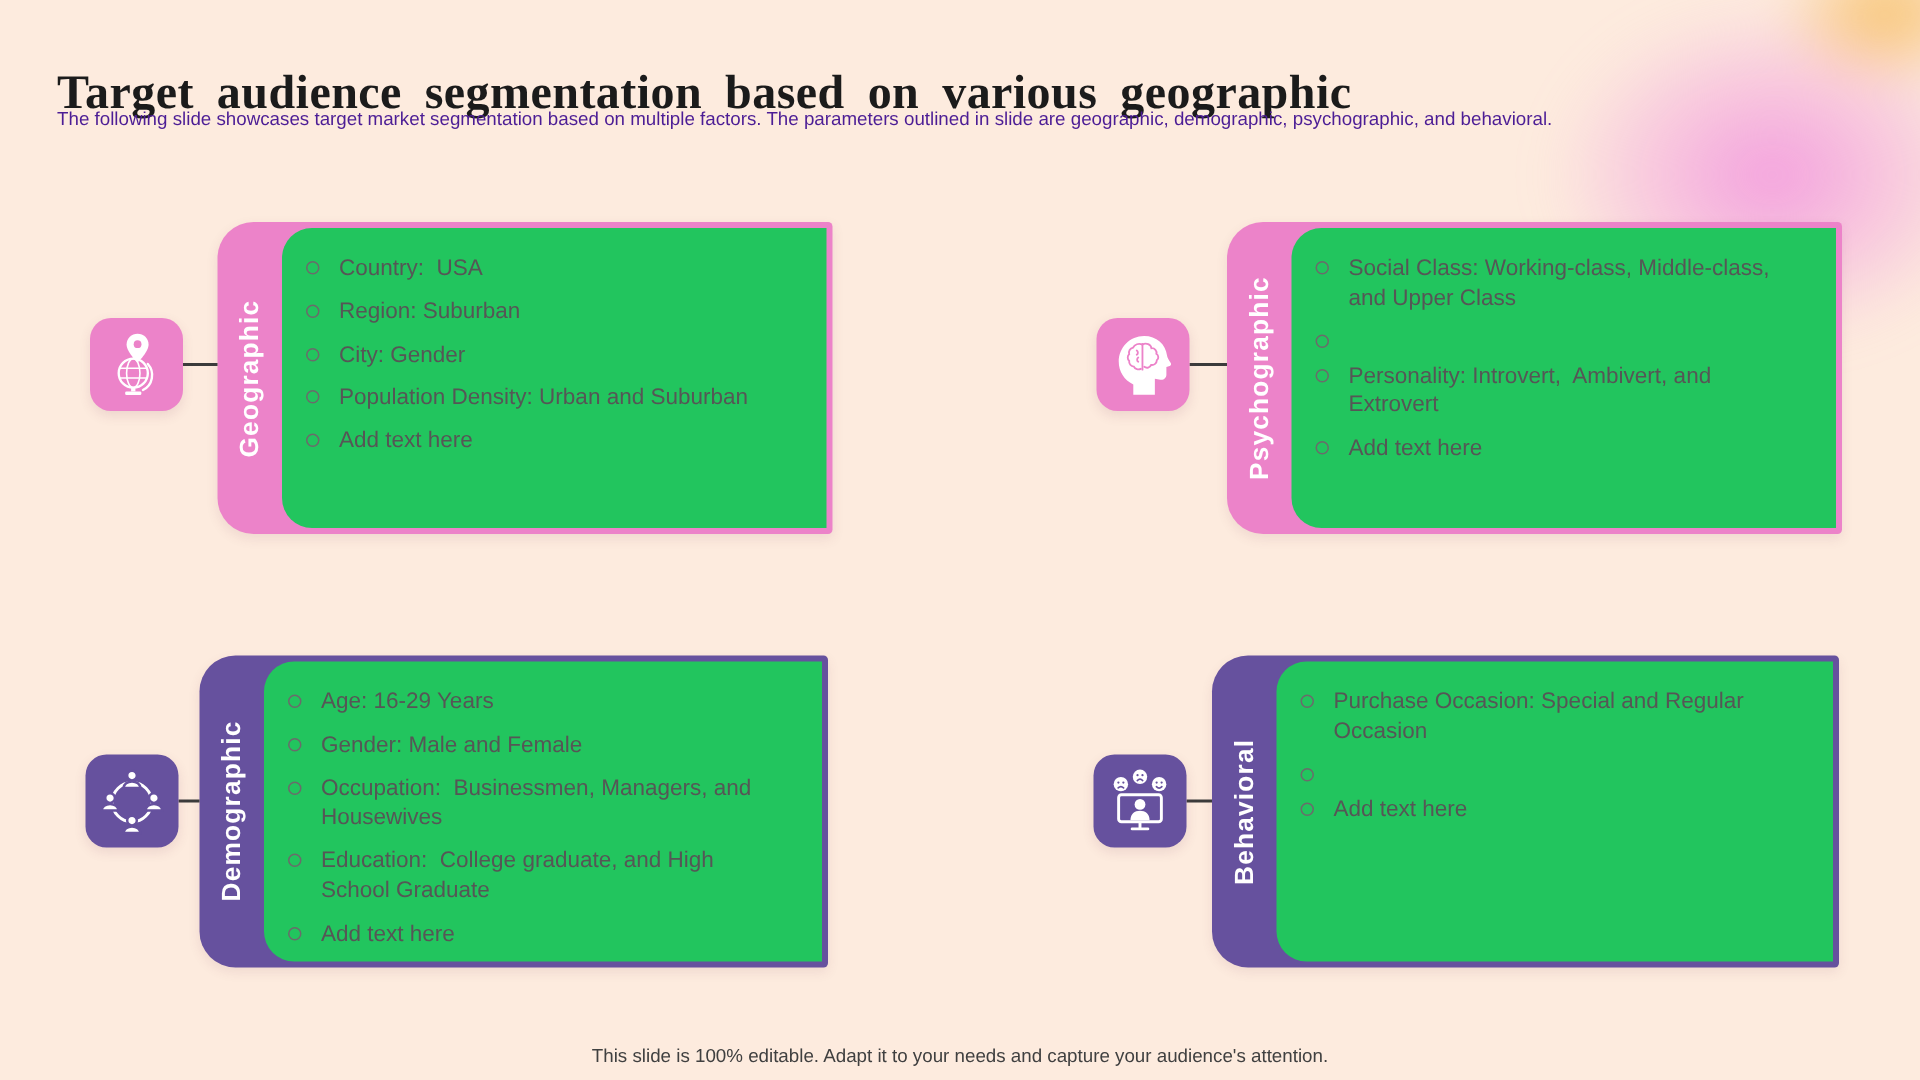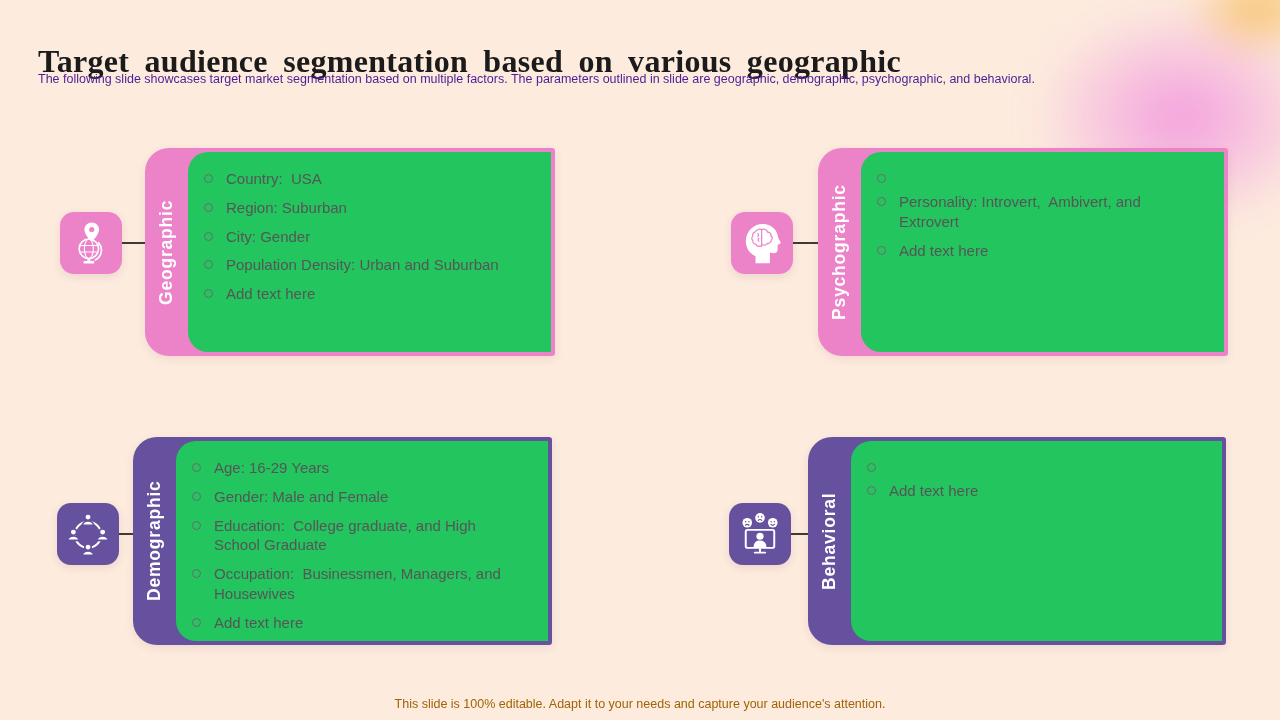--- a/index.html
+++ b/index.html
@@ -21,21 +21,21 @@
     font-family:"Liberation Serif","DejaVu Serif",serif;
     font-weight:700;font-size:32px;color:#1b1b1b;
     word-spacing:7px;letter-spacing:.3px;
   }
   .subtitle{
     position:absolute;left:38px;top:72px;width:1000px;
     font-size:12.5px;color:#4c1d95;
   }
   .footer{
     position:absolute;left:0;bottom:9px;width:100%;text-align:center;
-    font-size:12.5px;color:#a16207;
+    font-size:12.5px;color:#404040;
   }
   .card{
     position:absolute;border-radius:24px 3px 3px 24px;
     padding:4px 4px 4px 43px;box-sizing:border-box;
     box-shadow:0 3px 8px rgba(120,60,90,.10);
   }
   .pink{background:#ec83c9;color:#ec83c9;}
   .purple{background:#66519e;color:#66519e;}
   .panel{
     background:#22c55e;border-radius:20px 0 0 20px;height:100%;box-sizing:border-box;
@@ -99,20 +99,24 @@
     </ul>
   </div>
 </section>
 
 <section class="card pink" style="left:818px;top:148px;width:410px;height:208px">
   <div class="tab-label">Psychographic</div>
   <div class="panel">
     <ul class="items">
       <li class="item">
           <span class="dot"></span>
+          <span class="txt">Social Class: Working-class, Middle-class, and Upper Class</span>
+        </li>
+      <li class="item">
+          <span class="dot"></span>
         </li>
       <li class="item">
           <span class="dot"></span>
           <span class="txt">Personality: Introvert,  Ambivert, and Extrovert</span>
         </li>
       <li class="item">
           <span class="dot"></span>
           <span class="txt">Add text here</span>
         </li>
     </ul>
@@ -126,38 +130,42 @@
       <li class="item">
           <span class="dot"></span>
           <span class="txt">Age: 16-29 Years</span>
         </li>
       <li class="item">
           <span class="dot"></span>
           <span class="txt">Gender: Male and Female</span>
         </li>
       <li class="item">
           <span class="dot"></span>
+          <span class="txt">Occupation:  Businessmen, Managers, and Housewives</span>
+        </li>
+      <li class="item">
+          <span class="dot"></span>
           <span class="txt">Education:  College graduate, and High School Graduate</span>
-        </li>
-      <li class="item">
-          <span class="dot"></span>
-          <span class="txt">Occupation:  Businessmen, Managers, and Housewives</span>
         </li>
       <li class="item">
           <span class="dot"></span>
           <span class="txt">Add text here</span>
         </li>
     </ul>
   </div>
 </section>
 
 <section class="card purple" style="left:808px;top:437px;width:418px;height:208px">
   <div class="tab-label">Behavioral</div>
   <div class="panel">
     <ul class="items">
+      <li class="item">
+          <span class="dot"></span>
+          <span class="txt">Purchase Occasion: Special and Regular Occasion</span>
+        </li>
       <li class="item">
           <span class="dot"></span>
         </li>
       <li class="item">
           <span class="dot"></span>
           <span class="txt">Add text here</span>
         </li>
     </ul>
   </div>
 </section>

